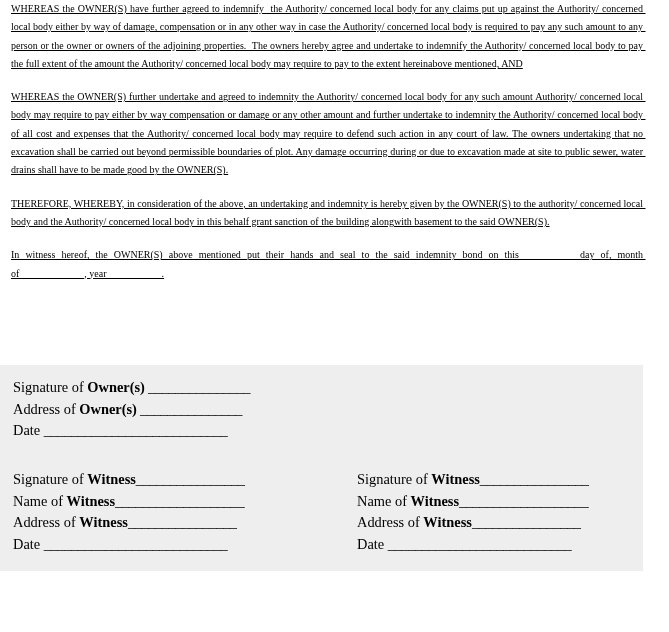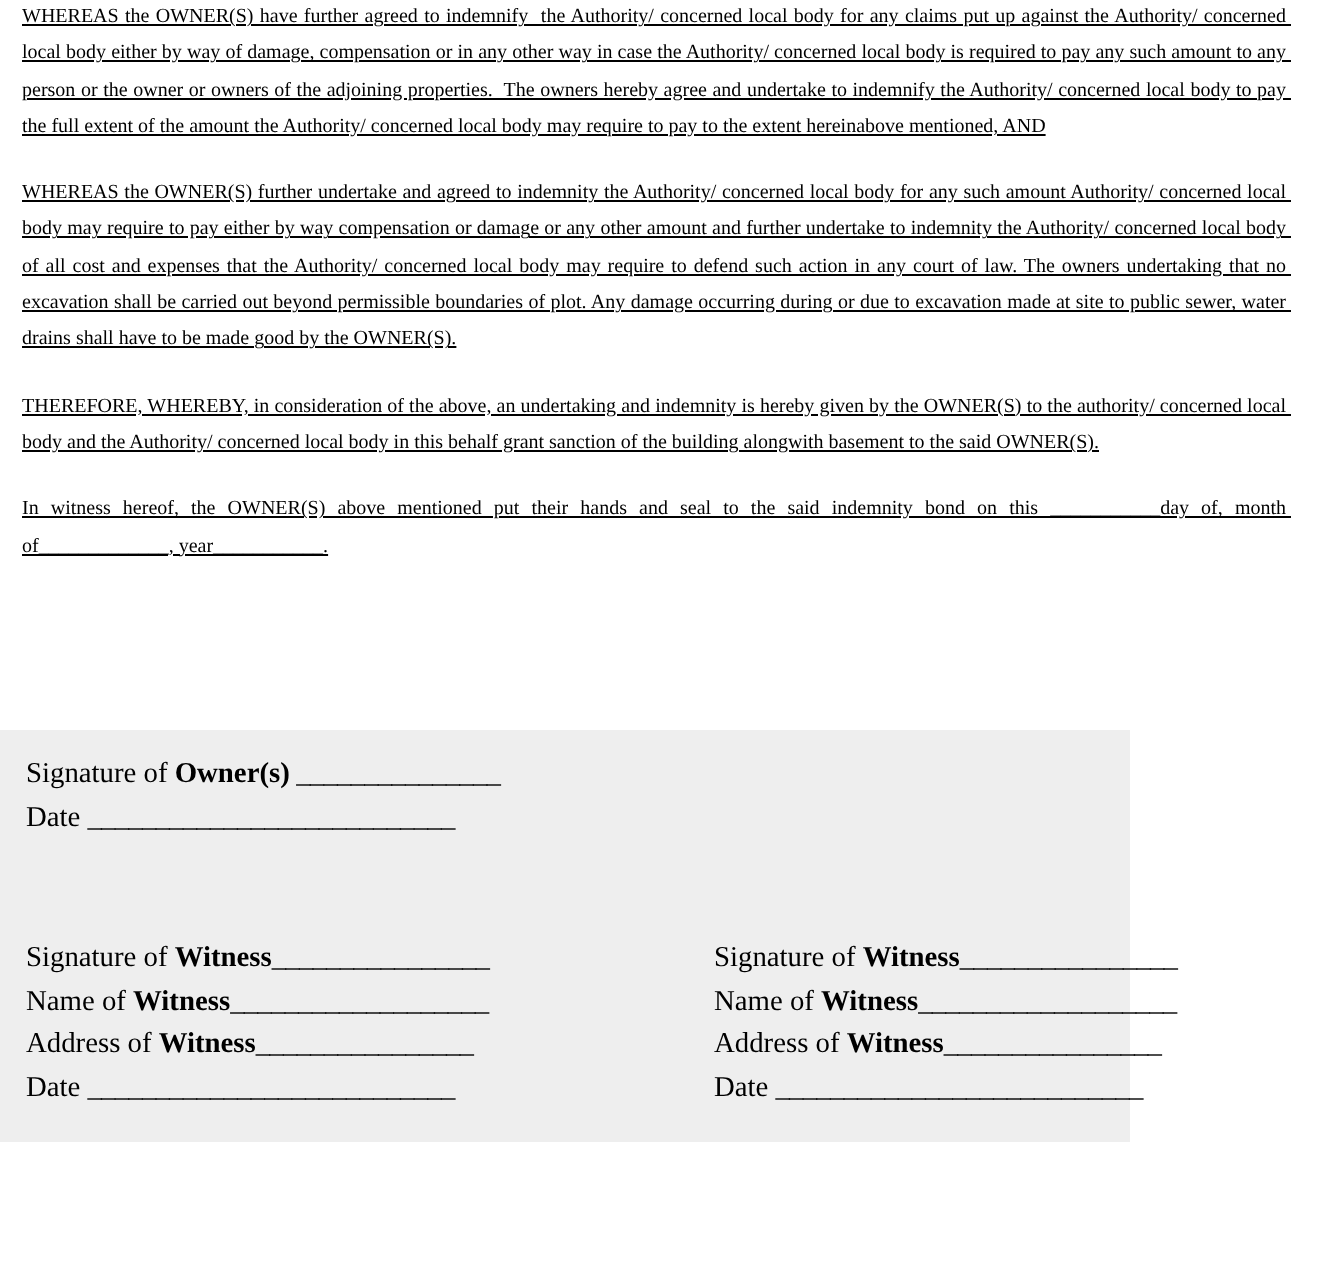--- a/index.html
+++ b/index.html
@@ -39,21 +39,21 @@
     text-decoration: underline;
   }
   p.para:last-child {
     margin-bottom: 0;
   }
   
   .sig-panel {
     position: absolute;
     left: 0px;
     top: 365px;
-    width: 565px;
+    width: 643px;
     height: 206px;
     background: #eeeeee;
   }
   .sig-col {
     position: absolute;
     font-size: 14.4px;
     line-height: 21.5px;
   }
   .sig-col.owner   { left: 13px;  top: 12px;  width: 320px; }
   .sig-col.wit-l   { left: 13px;  top: 104px; width: 320px; }
@@ -79,20 +79,21 @@
     <p class="para">WHEREAS the OWNER(S) have further agreed to indemnify  the Authority/ concerned local body for any claims put up against the Authority/ concerned local body either by way of damage, compensation or in any other way in case the Authority/ concerned local body is required to pay any such amount to any person or the owner or owners of the adjoining properties.  The owners hereby agree and undertake to indemnify the Authority/ concerned local body to pay the full extent of the amount the Authority/ concerned local body may require to pay to the extent hereinabove mentioned, AND</p>
     <p class="para">WHEREAS the OWNER(S) further undertake and agreed to indemnity the Authority/ concerned local body for any such amount Authority/ concerned local body may require to pay either by way compensation or damage or any other amount and further undertake to indemnity the Authority/ concerned local body of all cost and expenses that the Authority/ concerned local body may require to defend such action in any court of law. The owners undertaking that no excavation shall be carried out beyond permissible boundaries of plot. Any damage occurring during or due to excavation made at site to public sewer, water drains shall have to be made good by the OWNER(S).</p>
     <p class="para">THEREFORE, WHEREBY, in consideration of the above, an undertaking and indemnity is hereby given by the OWNER(S) to the authority/ concerned local body and the Authority/ concerned local body in this behalf grant sanction of the building alongwith basement to the said OWNER(S).</p>
     <p class="para">In witness hereof, the OWNER(S) above mentioned put their hands and seal to the said indemnity bond on this ___________day of, month of_____________, year___________.</p>
   </div>
 
   <div class="sig-panel">
 
     <div class="sig-col owner">
       <span class="sig-line"><span class="lbl">Signature of </span><span class="who">Owner(s)</span><span class="rule"> _______________</span></span>
+      <span class="sig-line"><span class="lbl">Address of </span><span class="who">Owner(s)</span><span class="rule"> _______________</span></span>
       <span class="sig-line"><span class="lbl">Date </span><span class="who"></span><span class="rule">___________________________</span></span>
     </div>
 
     <div class="sig-col wit-l">
       <span class="sig-line"><span class="lbl">Signature of </span><span class="who">Witness</span><span class="rule">________________</span></span>
       <span class="sig-line"><span class="lbl">Name of </span><span class="who">Witness</span><span class="rule">___________________</span></span>
       <span class="sig-line"><span class="lbl">Address of </span><span class="who">Witness</span><span class="rule">________________</span></span>
       <span class="sig-line"><span class="lbl">Date </span><span class="who"></span><span class="rule">___________________________</span></span>
     </div>
 

